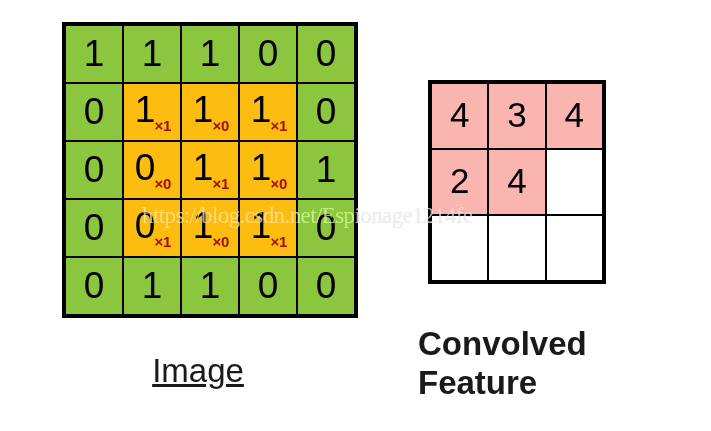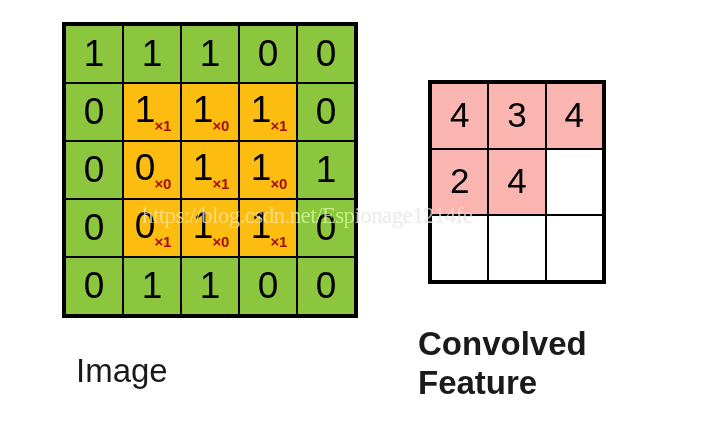--- a/index.html
+++ b/index.html
@@ -105,23 +105,25 @@
   
   .caption {
     position: absolute;
     font-family: "Liberation Sans", sans-serif;
     color: #1a1a1a;
     font-size: 33px;
     line-height: 1.18;
     white-space: pre-line;
   }
   #caption-image {
-    left: 76px;
+    left: 50px;
     top: 352px;
     width: 296px;
+    text-align: center;
+    text-decoration: underline;
   }
   #caption-feature {
     left: 418px;
     top: 325px;
     width: 210px;
     text-align: left;
     font-weight: bold;
   }
 
   

